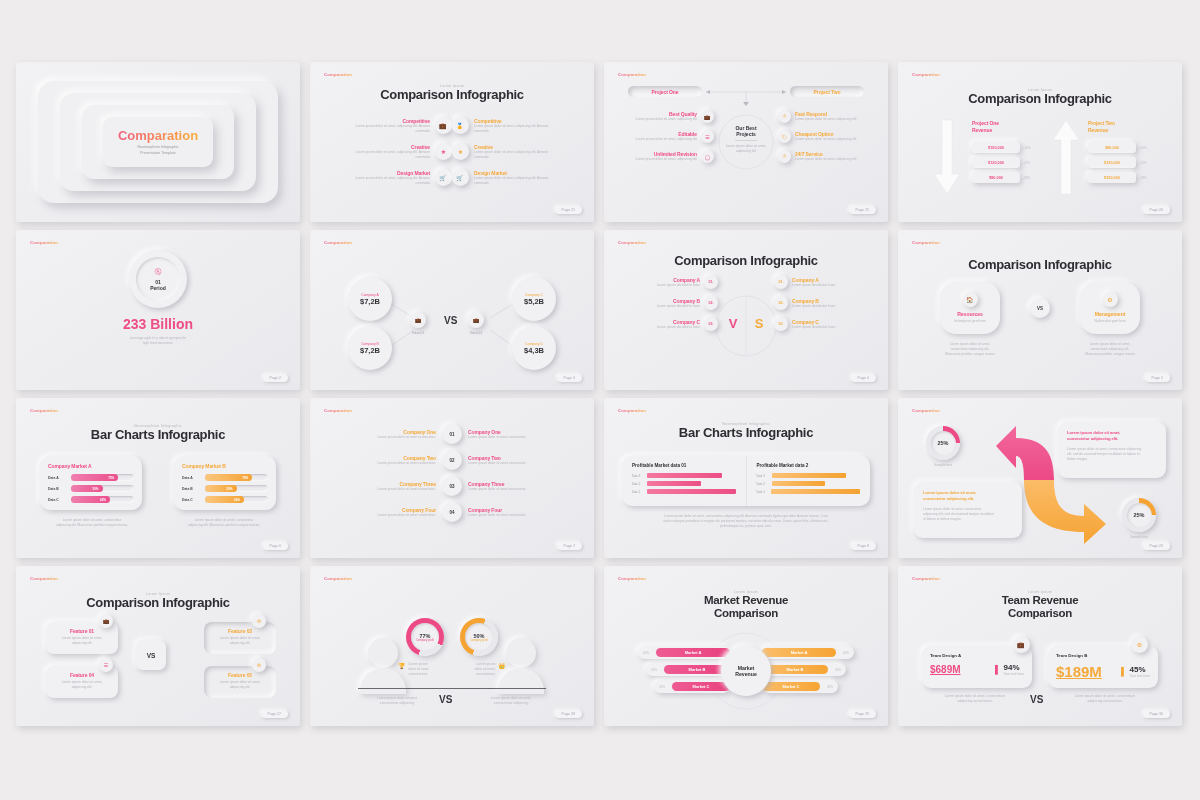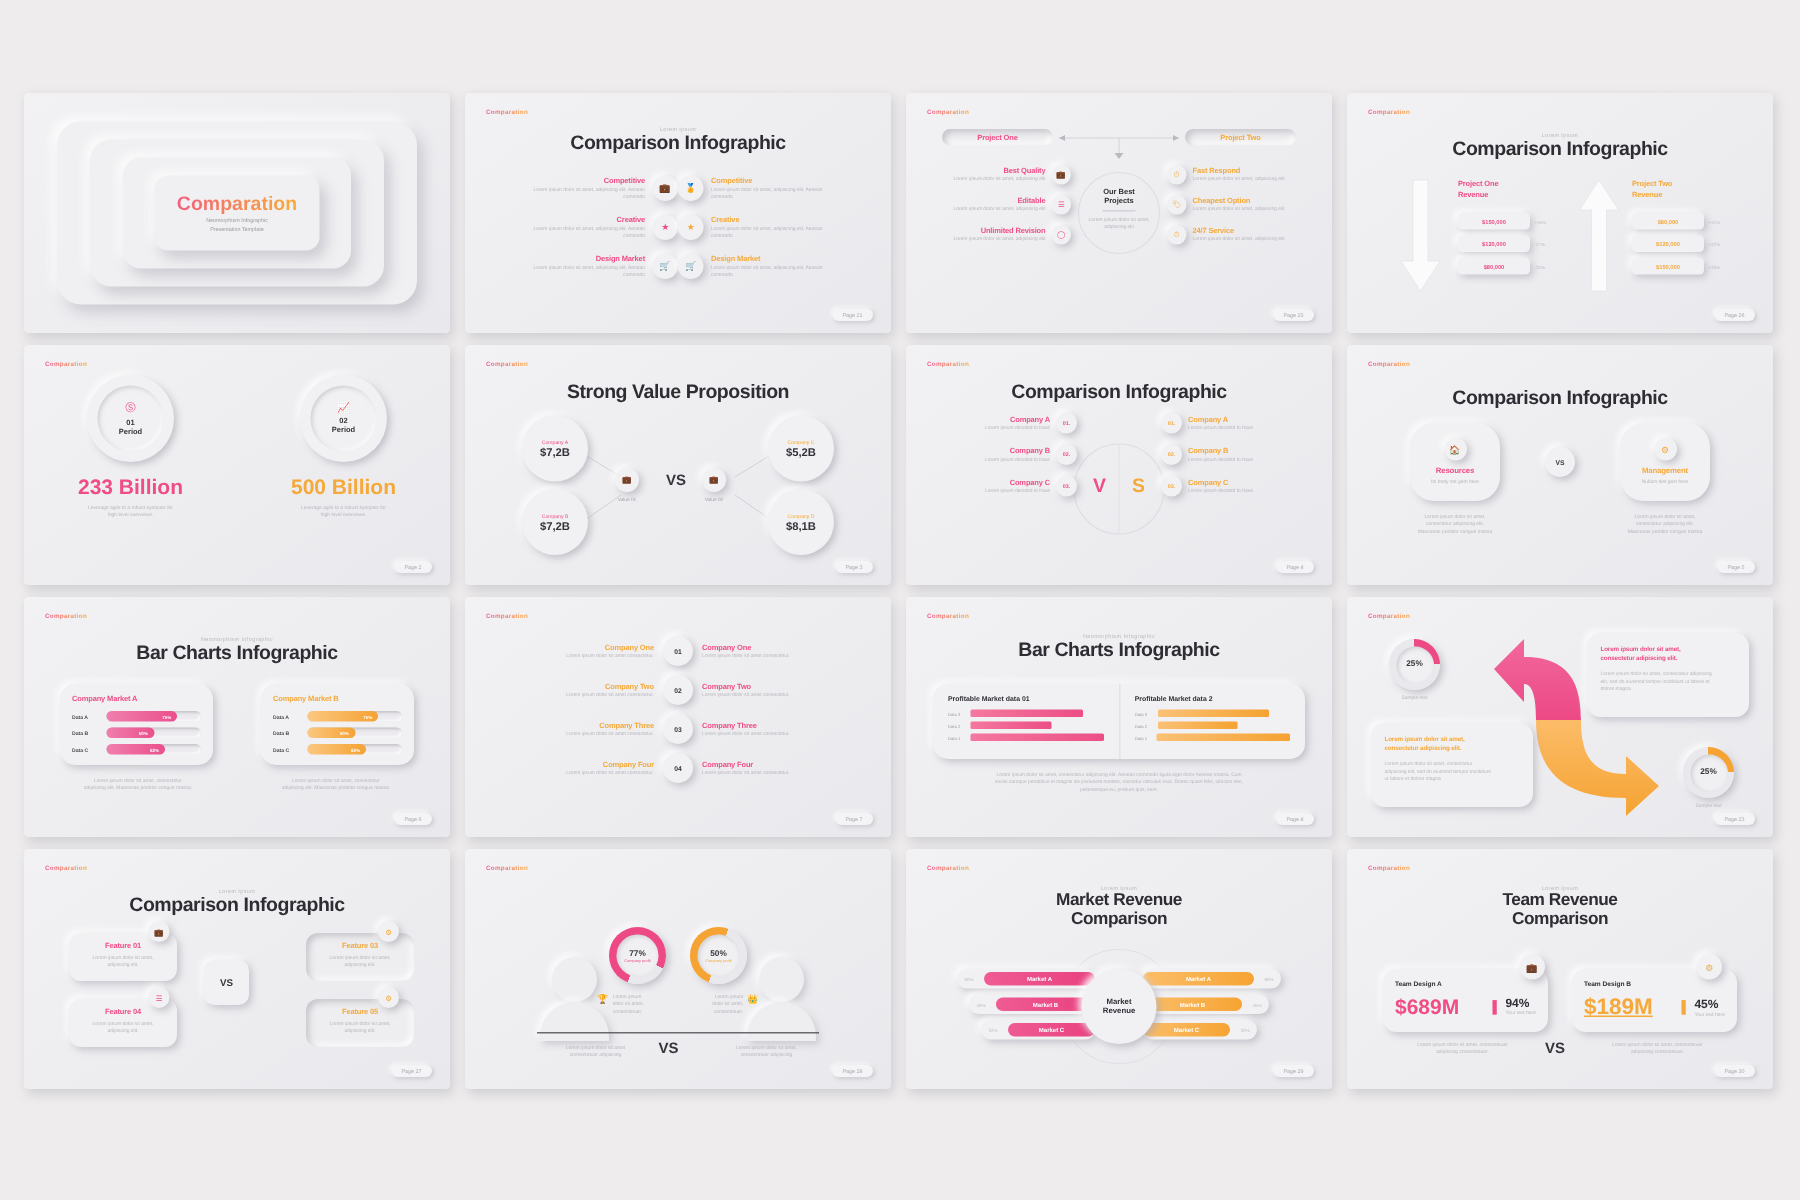--- a/index.html
+++ b/index.html
@@ -369,64 +369,47 @@
             <div style="font-size:5px;font-weight:800;color:#33333a;margin-top:2px;">01</div>
             <div style="font-size:5px;font-weight:800;color:#33333a;">Period</div>
           </div>
         </div>
         <div class="pink" style="font-size:14px;font-weight:800;margin-top:8px;">233 Billion</div>
         <div class="lorem" style="text-align:center;margin-top:4px;">
           <div>Leverage agile to a robust synopsis for</div>
           <div>high level overviews.</div>
         </div>
       </div>
-      <div style="flex:1;display:flex;flex-direction:column;align-items:center;">
-        <div class="circ" style="width:58px;height:58px;">
-          <div class="circ" style="width:44px;height:44px;flex-direction:column;box-shadow:inset 1px 1px 3px rgba(165,165,175,.5), inset -1px -1px 3px #fff;">
-            <div class="orange" style="font-size:7px;">📈</div>
-            <div style="font-size:5px;font-weight:800;color:#33333a;margin-top:2px;">02</div>
-            <div style="font-size:5px;font-weight:800;color:#33333a;">Period</div>
-          </div>
-        </div>
-        <div class="orange" style="font-size:14px;font-weight:800;margin-top:8px;">500 Billion</div>
-        <div class="lorem" style="text-align:center;margin-top:4px;">
-          <div>Leverage agile to a robust synopsis for</div>
-          <div>high level overviews.</div>
-        </div>
-      </div>
     </div>
     <div class="pagebadge">Page 2</div>
   </div>
 
   <div class="slide">
     <div class="brandmark">Comparation</div>
-    <div style="position:absolute;left:0;right:0;top:24px;">
-      <div class="title">Strong Value Proposition</div>
-    </div>
     <svg width="284" height="160" style="position:absolute;inset:0;">
       <line x1="78" y1="72" x2="104" y2="88" stroke="#c6c6ce" stroke-width="0.5"></line>
       <line x1="78" y1="118" x2="104" y2="100" stroke="#c6c6ce" stroke-width="0.5"></line>
       <line x1="180" y1="88" x2="206" y2="72" stroke="#c6c6ce" stroke-width="0.5"></line>
       <line x1="180" y1="100" x2="206" y2="118" stroke="#c6c6ce" stroke-width="0.5"></line>
     </svg>
     <div class="circ" style="position:absolute;left:38px;top:47px;width:44px;height:44px;flex-direction:column;">
       <div style="font-size:3.4px;" class="pink">Company A</div>
       <div style="font-size:7.5px;font-weight:800;color:#33333a;">$7,2B</div>
     </div>
     <div class="circ" style="position:absolute;left:38px;top:96px;width:44px;height:44px;flex-direction:column;">
       <div style="font-size:3.4px;" class="pink">Company B</div>
       <div style="font-size:7.5px;font-weight:800;color:#33333a;">$7,2B</div>
     </div>
     <div class="circ" style="position:absolute;right:38px;top:47px;width:44px;height:44px;flex-direction:column;">
       <div style="font-size:3.4px;" class="orange">Company C</div>
       <div style="font-size:7.5px;font-weight:800;color:#33333a;">$5,2B</div>
     </div>
     <div class="circ" style="position:absolute;right:38px;top:96px;width:44px;height:44px;flex-direction:column;">
       <div style="font-size:3.4px;" class="orange">Company D</div>
-      <div style="font-size:7.5px;font-weight:800;color:#33333a;">$8,1B</div>
+      <div style="font-size:7.5px;font-weight:800;color:#33333a;">$4,3B</div>
     </div>
     <div style="position:absolute;left:100px;top:82px;text-align:center;">
       <div class="circ" style="width:16px;height:16px;margin:0 auto;">
           <span class="ico pink" style="font-size:5px;">💼</span>
         </div>
       <div style="font-size:3.2px;color:#9f9fa8;margin-top:3px;">Value 01</div>
     </div>
     <div class="vs" style="position:absolute;left:134px;top:85px;">VS</div>
     <div style="position:absolute;left:158px;top:82px;text-align:center;">
       <div class="circ" style="width:16px;height:16px;margin:0 auto;">
@@ -936,21 +919,21 @@
     <div style="position:absolute;left:0;right:0;top:24px;">
       <div class="eyebrow">Lorem Ipsum</div>
       <div class="title sm">
         <span>Team Revenue</span><br>
         <span>Comparison</span>
       </div>
     </div>
     <div class="neu" style="position:absolute;left:24px;top:80px;width:110px;height:42px;border-radius:9px;padding:7px 8px;">
       <div style="font-size:4.4px;font-weight:800;color:#2f2f36;">Team Design A</div>
       <div style="display:flex;align-items:center;justify-content:space-between;margin-top:5px;">
-        <span class="pink" style="font-size:14px;font-weight:700;">$689M</span>
+        <span class="pink" style="font-size:10px;font-weight:700;text-decoration:underline;">$689M</span>
         <div style="display:flex;align-items:center;gap:3px;">
           <span class="pink" style="font-size:8px;font-weight:800;">▌</span>
           <div>
             <div style="font-size:8px;font-weight:700;color:#2f2f36;">94%</div>
             <div class="lorem" style="text-align:right;">Your text here</div>
           </div>
         </div>
       </div>
     </div>
     <div class="circ" style="position:absolute;left:115px;top:70px;width:17px;height:17px;">

